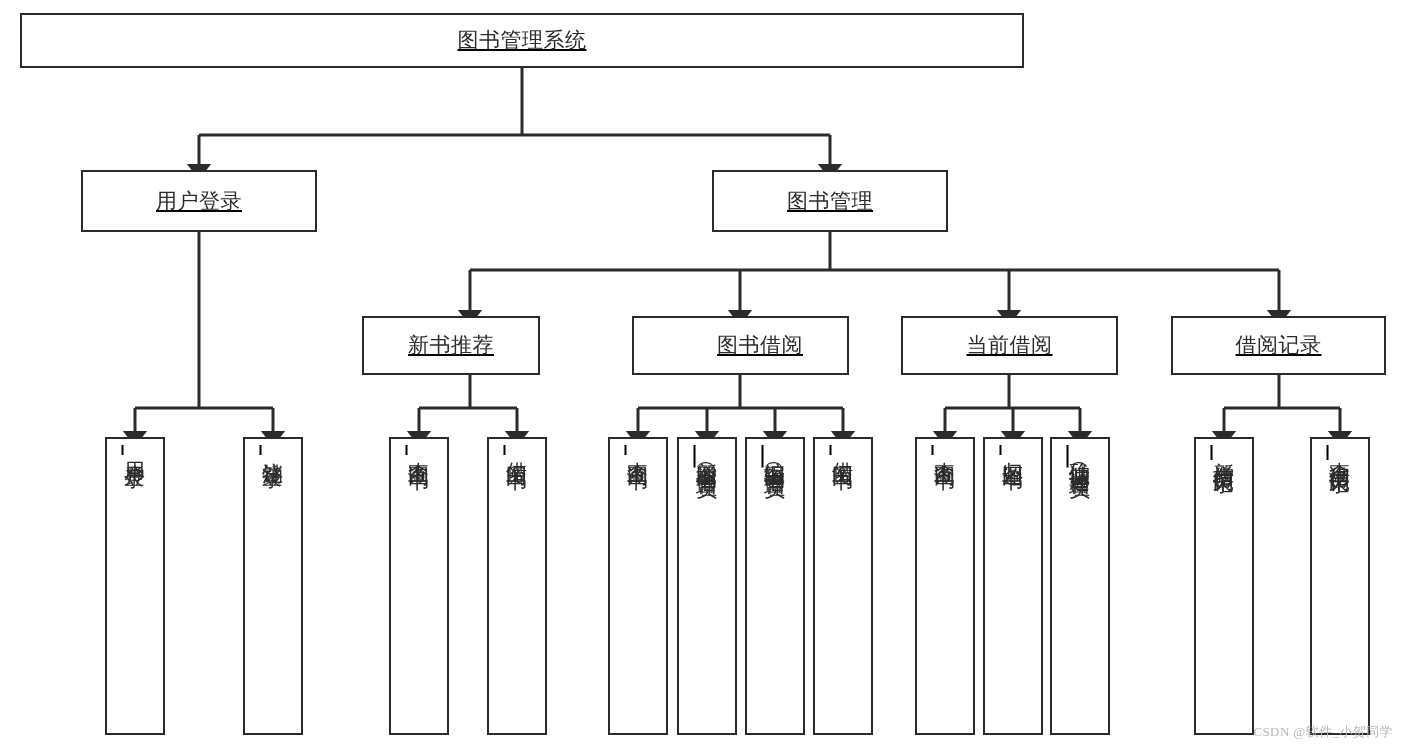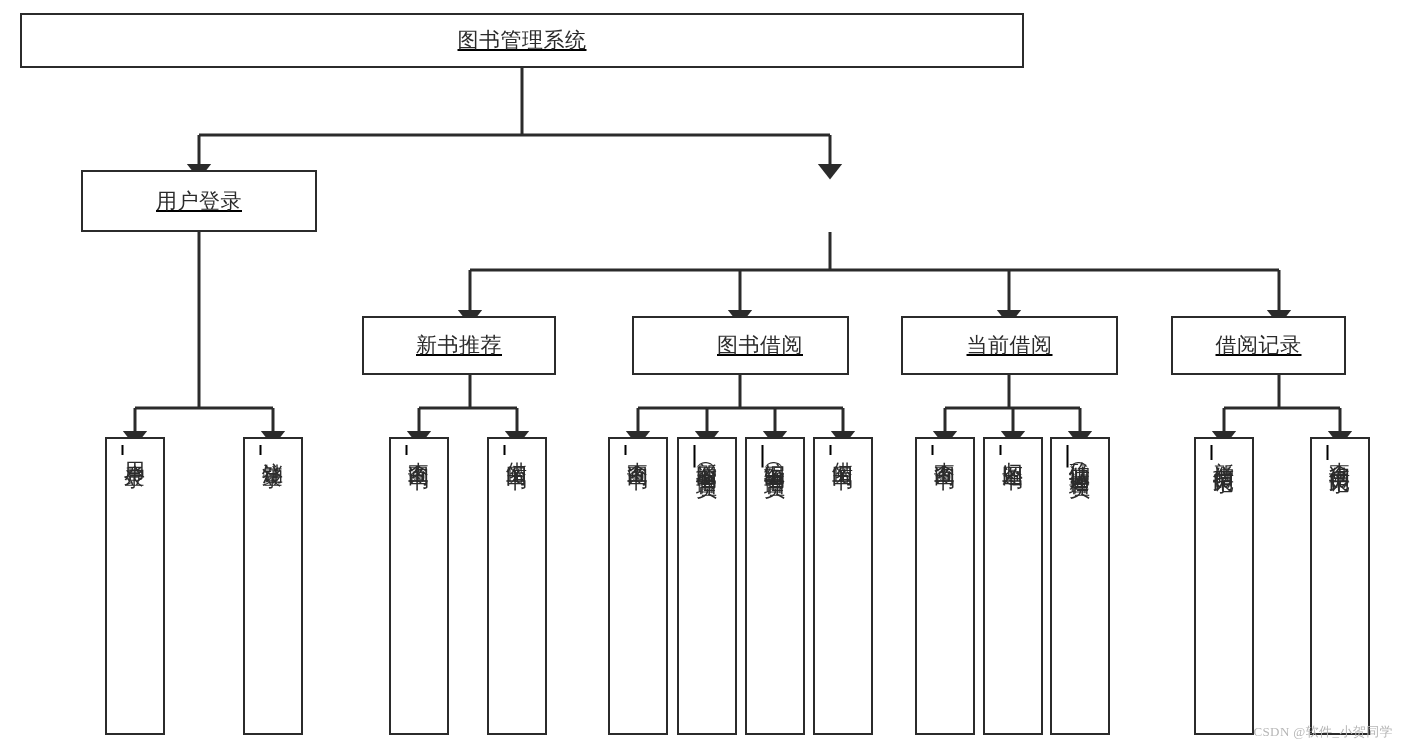--- a/index.html
+++ b/index.html
@@ -116,31 +116,34 @@
       </g>
   </svg>
 
   <div class="node" style="left: 20px; top: 13px; width: 1004px; height: 55px;">
     <span class="node-label">图书管理系统</span>
   </div>
 
   <div class="node" style="left: 81px; top: 170px; width: 236px; height: 62px;">
     <span class="node-label">用户登录</span>
   </div>
+  <div class="node" style="left: 712px; top: 170px; width: 236px; height: 62px;">
+    <span class="node-label">图书管理</span>
+  </div>
 
-  <div class="node" style="left: 362px; top: 316px; width: 194px; height: 59px;">
+  <div class="node" style="left: 362px; top: 316px; width: 178px; height: 59px;">
     <span class="node-label">新书推荐</span>
   </div>
   <div class="node" style="left: 632px; top: 316px; width: 217px; height: 59px; padding-left: 39px;">
     <span class="node-label">图书借阅</span>
   </div>
   <div class="node" style="left: 901px; top: 316px; width: 217px; height: 59px;">
     <span class="node-label">当前借阅</span>
   </div>
-  <div class="node" style="left: 1171px; top: 316px; width: 175px; height: 59px;">
+  <div class="node" style="left: 1171px; top: 316px; width: 215px; height: 59px;">
     <span class="node-label">借阅记录</span>
   </div>
 
   <div class="node vertical" style="left: 105px; top: 437px; width: 60px; height: 298px;">
     <span class="node-label">用户登录</span>
   </div>
   <div class="node vertical" style="left: 243px; top: 437px; width: 60px; height: 298px;">
     <span class="node-label">注销登录</span>
   </div>
   <div class="node vertical" style="left: 389px; top: 437px; width: 60px; height: 298px;">

